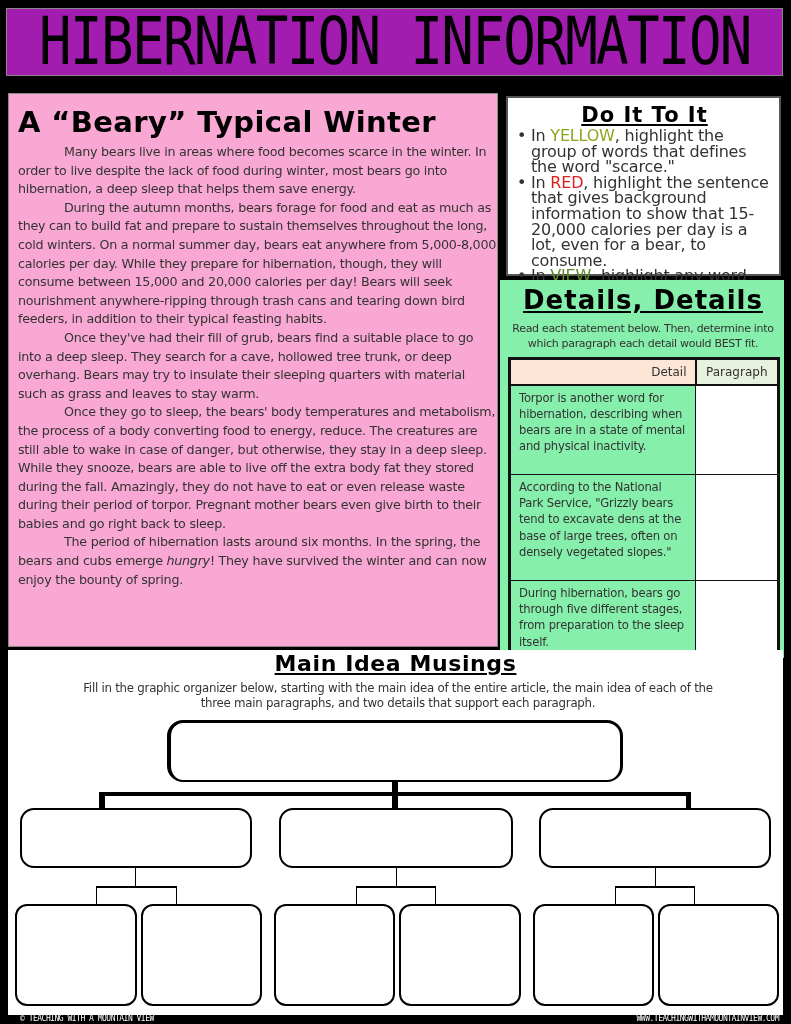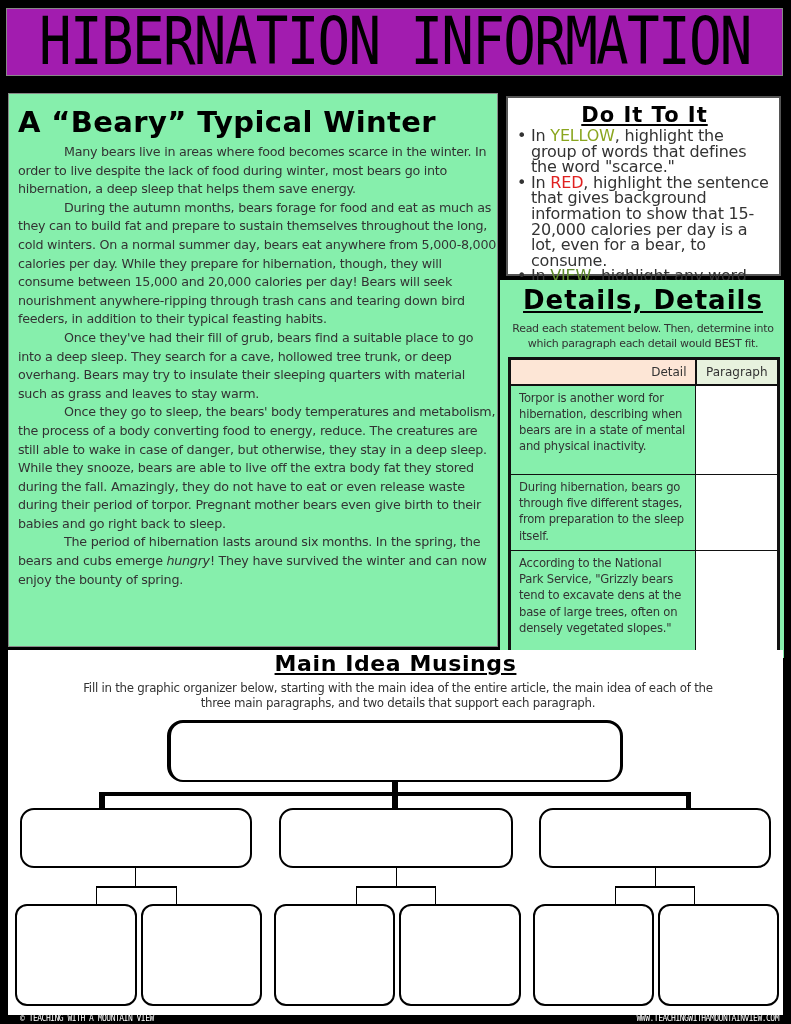--- a/index.html
+++ b/index.html
@@ -13,21 +13,21 @@
     }
     .title-bar h1 {
       font-family: "DejaVu Sans Mono", monospace; font-weight: normal;
       font-size: 66px; letter-spacing: -2px; color: #000;
       transform: scaleX(0.82); transform-origin: center; white-space: nowrap;
       line-height: 1;
     }
 
     .article {
       position: absolute; left: 8px; top: 93px; width: 490px; height: 554px;
-      background: #86efac; border: 1px solid #888; padding: 10px 0 6px 9px;
+      background: #f9a8d4; border: 1px solid #888; padding: 10px 0 6px 9px;
     }
     .article h2 {
       font-family: "DejaVu Sans", sans-serif; font-weight: bold; font-size: 29px;
       color: #000; letter-spacing: 0.4px; white-space: nowrap; margin-bottom: 3px;
       line-height: 36px;
     }
     .article p {
       font-family: "DejaVu Sans", sans-serif; font-size: 12.7px; line-height: 18.6px;
       color: #333; text-indent: 46px; letter-spacing: -0.25px;
     }
@@ -140,26 +140,26 @@
       <tr>
         <th class="col-detail">Detail</th>
         <th class="col-para">Paragraph</th>
       </tr>
     </thead>
     <tbody>
       <tr style="height:90px">
         <td>Torpor is another word for hibernation, describing when bears are in a state of mental and physical inactivity.</td>
         <td class="para-cell"></td>
       </tr>
+      <tr style="height:106px">
+        <td>According to the National Park Service, "Grizzly bears tend to excavate dens at the base of large trees, often on densely vegetated slopes."</td>
+        <td class="para-cell"></td>
+      </tr>
       <tr style="height:76px">
         <td>During hibernation, bears go through five different stages, from preparation to the sleep itself.</td>
-        <td class="para-cell"></td>
-      </tr>
-      <tr style="height:106px">
-        <td>According to the National Park Service, "Grizzly bears tend to excavate dens at the base of large trees, often on densely vegetated slopes."</td>
         <td class="para-cell"></td>
       </tr>
     </tbody>
   </table>
 </section>
 
 <section class="organizer">
   <h3>Main Idea Musings</h3>
   <div class="instr">Fill in the graphic organizer below, starting with the main idea of the entire article, the main idea of each of the three main paragraphs, and two details that support each paragraph.</div>
 

